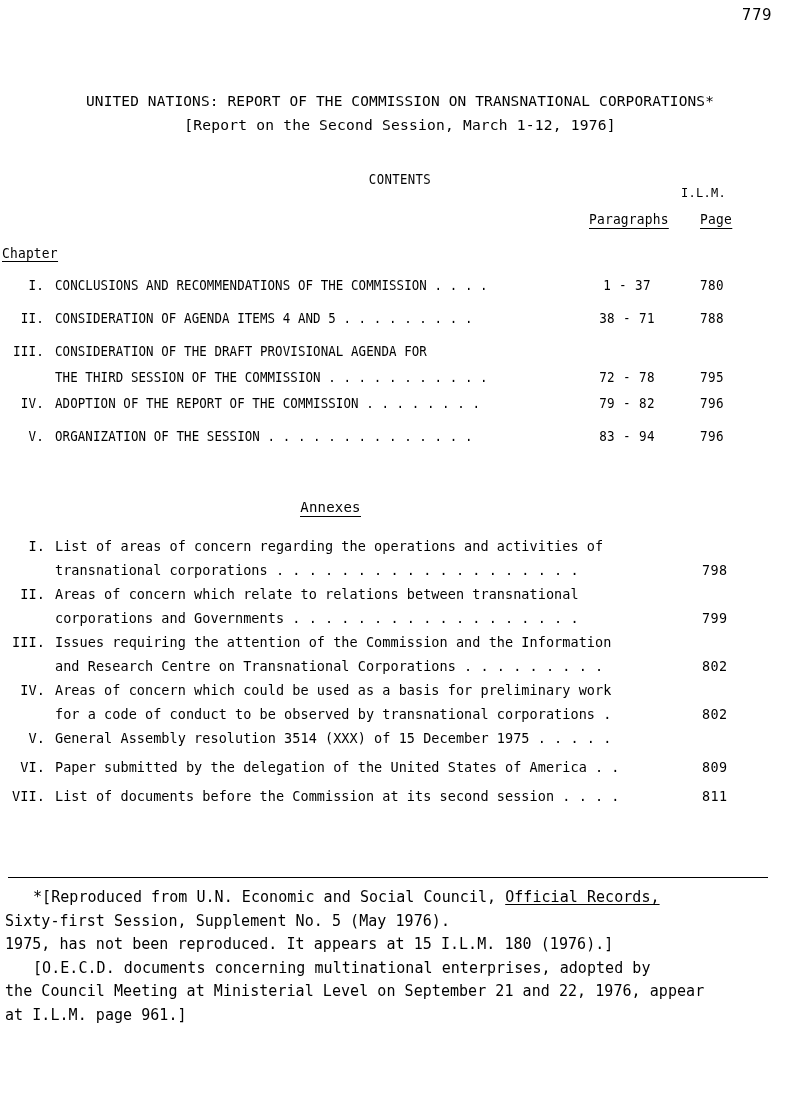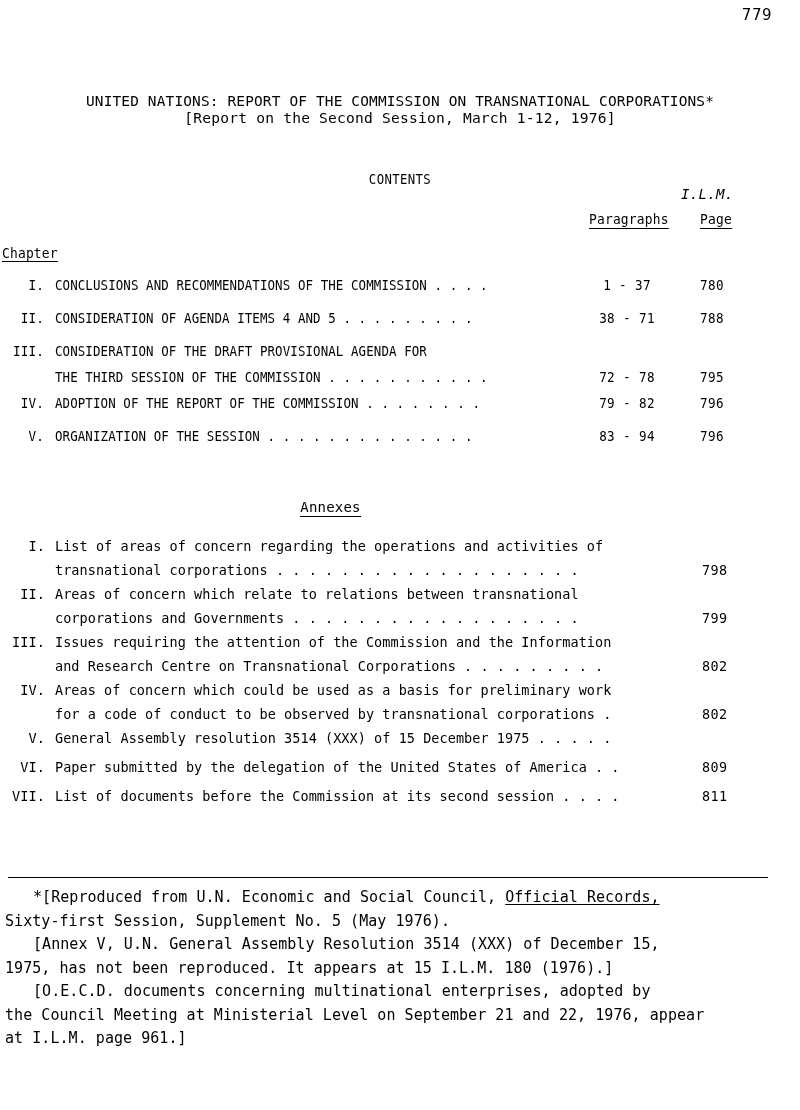--- a/index.html
+++ b/index.html
@@ -42,20 +42,21 @@
     text-align: center;
   }
   .title-line1 {
     font-size: 14.6px;
     letter-spacing: 0.15px;
     white-space: nowrap;
     transform: scaleX(0.99);
   }
   .title-line2 {
     font-size: 14.6px;
+    margin-top: 7px;
     letter-spacing: 0.2px;
     white-space: nowrap;
   }
 
   
   .contents-heading {
     position: absolute;
     top: 172px;
     left: 0;
     width: 800px;
@@ -63,23 +64,22 @@
     font-size: 13.4px;
     letter-spacing: 0.4px;
     transform: scaleX(0.92);
   }
 
   
   .ilm {
     position: absolute;
     top: 186px;
     left: 681px;
-    font-size: 14px;
+    font-size: 12px;
     letter-spacing: 0.3px;
-    font-style: italic;
   }
   .col-paragraphs {
     position: absolute;
     top: 211px;
     left: 589px;
     font-size: 13.6px;
     letter-spacing: 0.2px;
     border-bottom: 1.4px solid #000;
     padding-bottom: 1px;
     transform: scaleX(0.95);
@@ -377,20 +377,19 @@
       <div class="annex-page">811</div>
     </div>
 
   </div>
 
   <div class="footnote-rule"></div>
 
   <div class="footnote">
     <p><span>*[Reproduced from U.N. Economic and Social Council, </span><span class="u">Official Records,</span></p>
     <p style="text-indent:0">Sixty-first Session, Supplement No. 5 (May 1976).</p>
-    <p>[Annex V, U.N. General Assembly Resolution 3514 (XXX) of December 15,</p>
     <p style="text-indent:0">1975, has not been reproduced.  It appears at 15 I.L.M. 180 (1976).]</p>
     <p>[O.E.C.D. documents concerning multinational enterprises, adopted by</p>
     <p style="text-indent:0">the Council Meeting at Ministerial Level on September 21 and 22, 1976, appear</p>
     <p style="text-indent:0">at I.L.M. page 961.]</p>
   </div>
 
 </div>
 
 </body></html>

